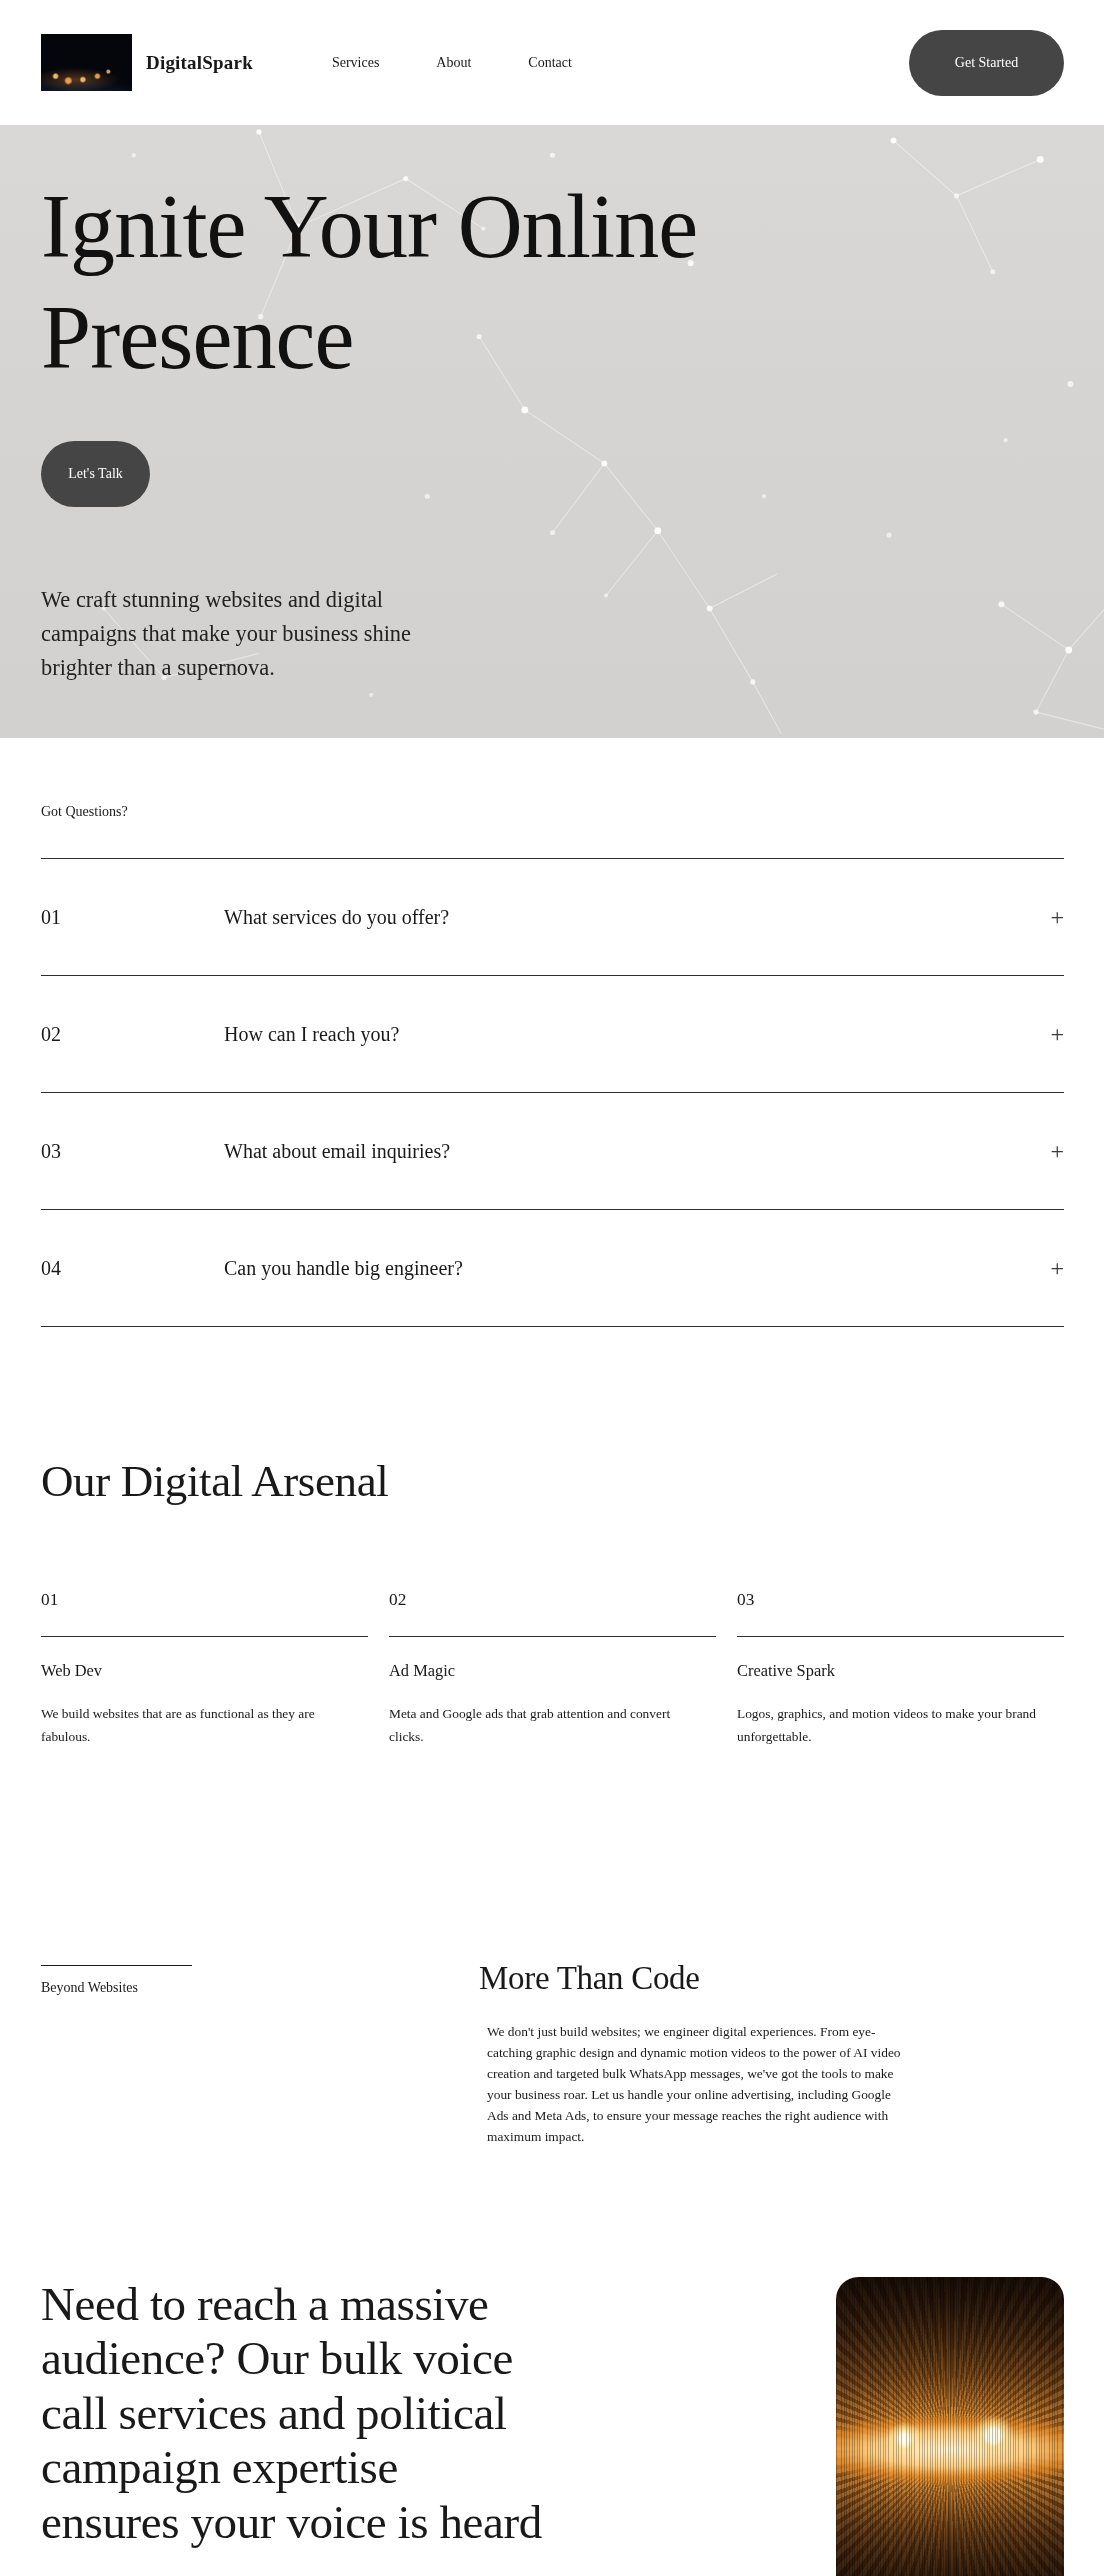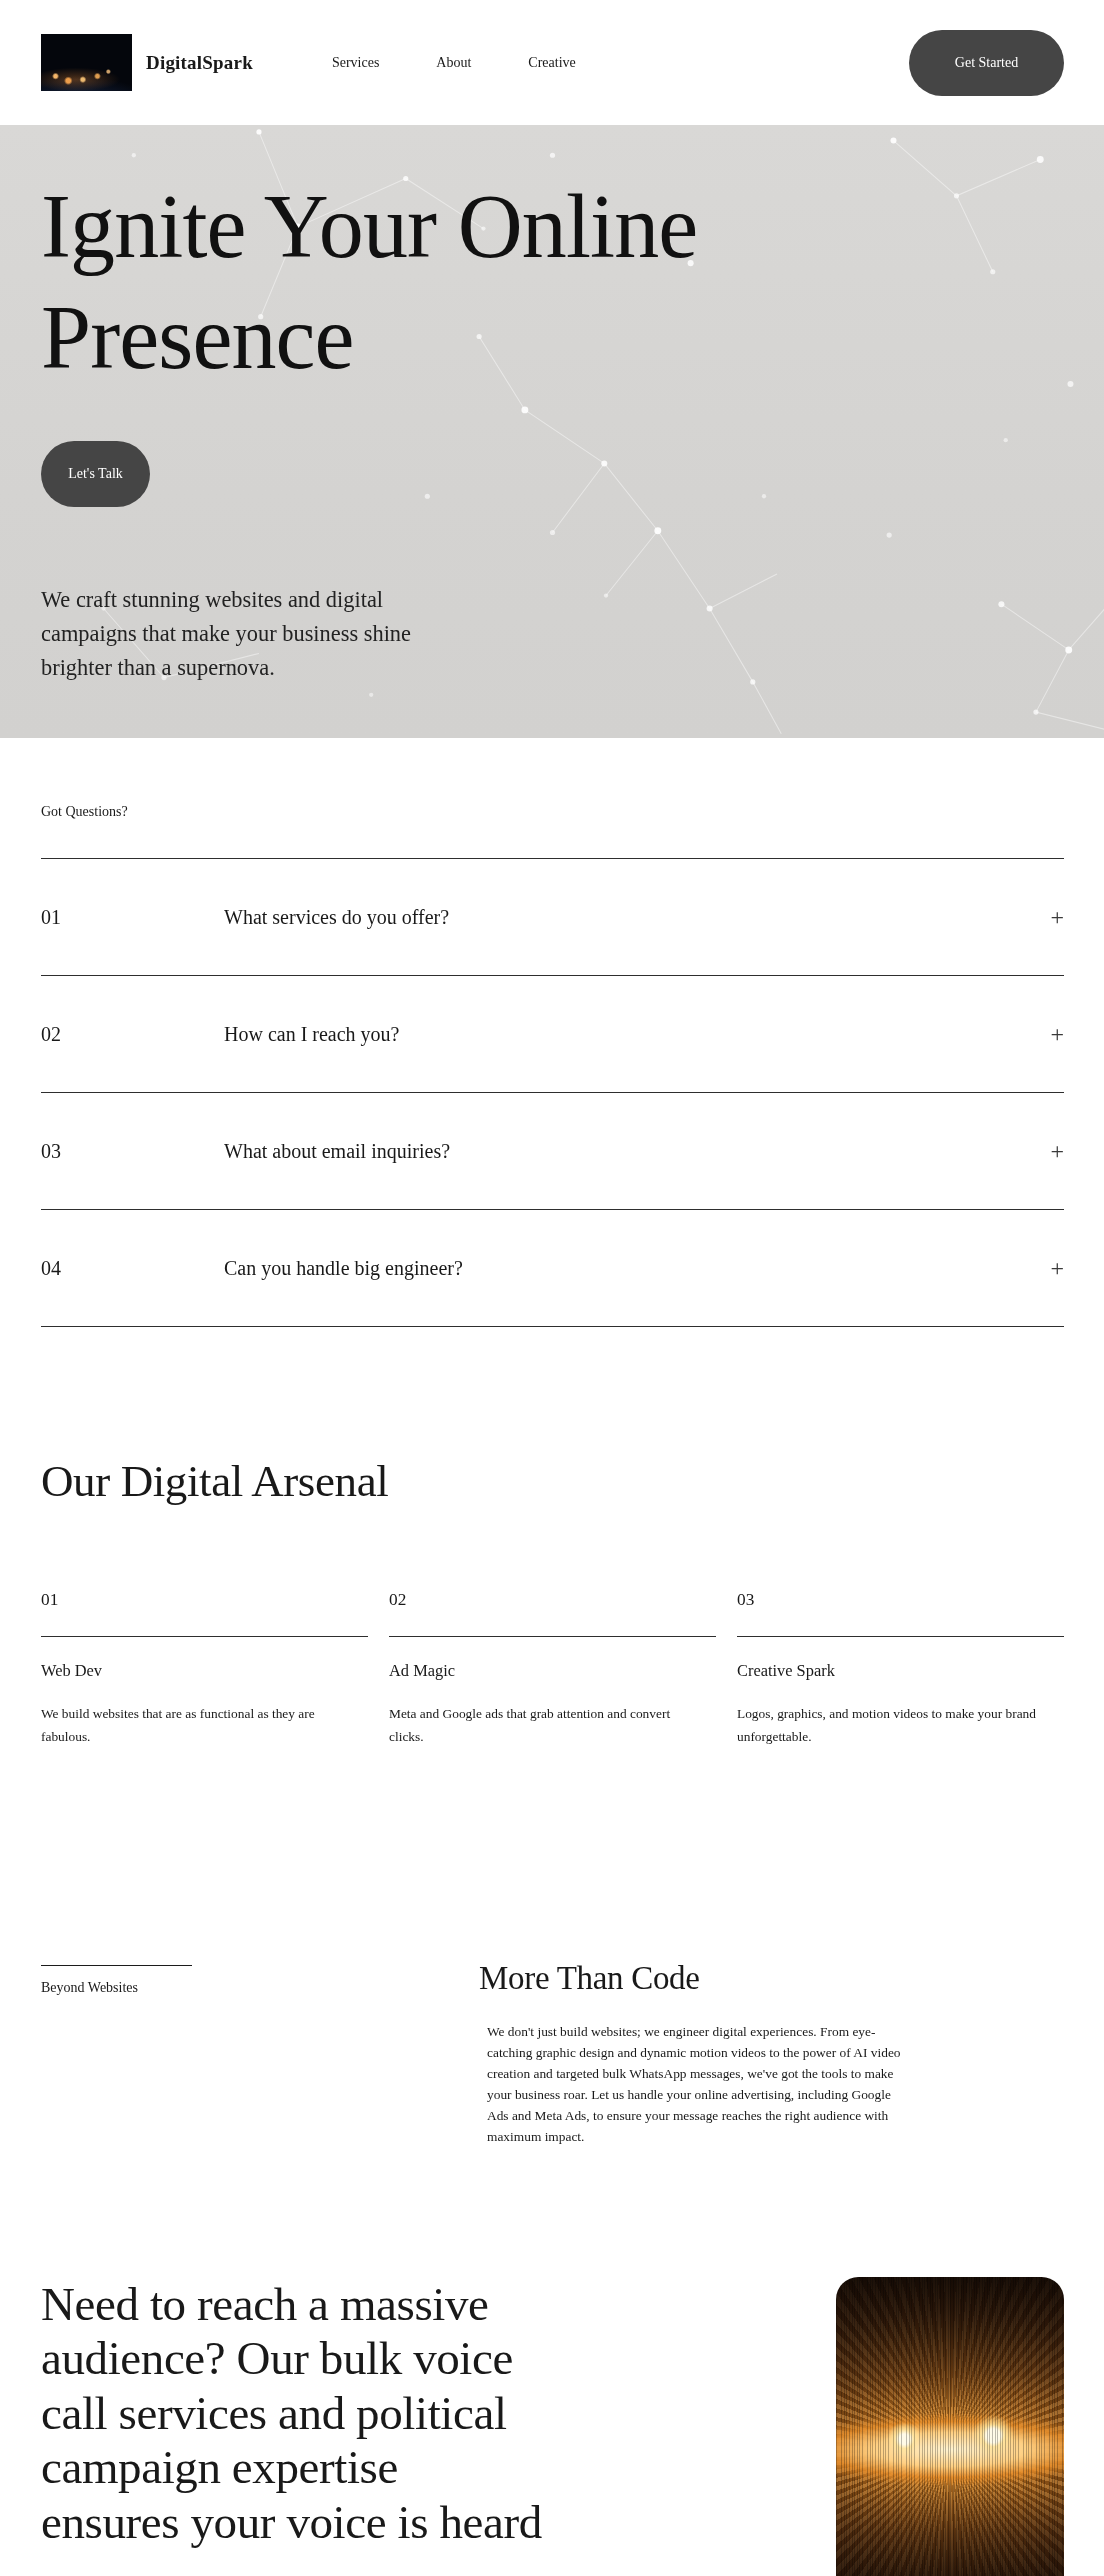--- a/index.html
+++ b/index.html
@@ -83,21 +83,21 @@
 <body>
 
 <div class="page">
 
   <header class="site-header">
     <div class="logo"></div>
     <div class="brand">DigitalSpark</div>
     <nav class="main-nav">
       <a href="#">Services</a>
       <a href="#">About</a>
-      <a href="#">Creative</a>
+      <a href="#">Contact</a>
     </nav>
     <div class="header-spacer"></div>
     <button class="btn-pill get-started">Get Started</button>
   </header>
 
   <section class="hero">
     <svg class="hero-net" viewBox="0 0 1280 710" preserveAspectRatio="none">
       <g stroke="#ffffff" stroke-width="1.2" opacity="0.45" fill="none">
         <path d="M300 8 L345 118 L470 62 M345 118 L302 222 M470 62 L560 120"></path>
         <path d="M555 245 L608 330 L700 392 L762 470 L822 560 L872 645 L905 705 M700 392 L640 472 M762 470 L702 545 M822 560 L900 520"></path>

